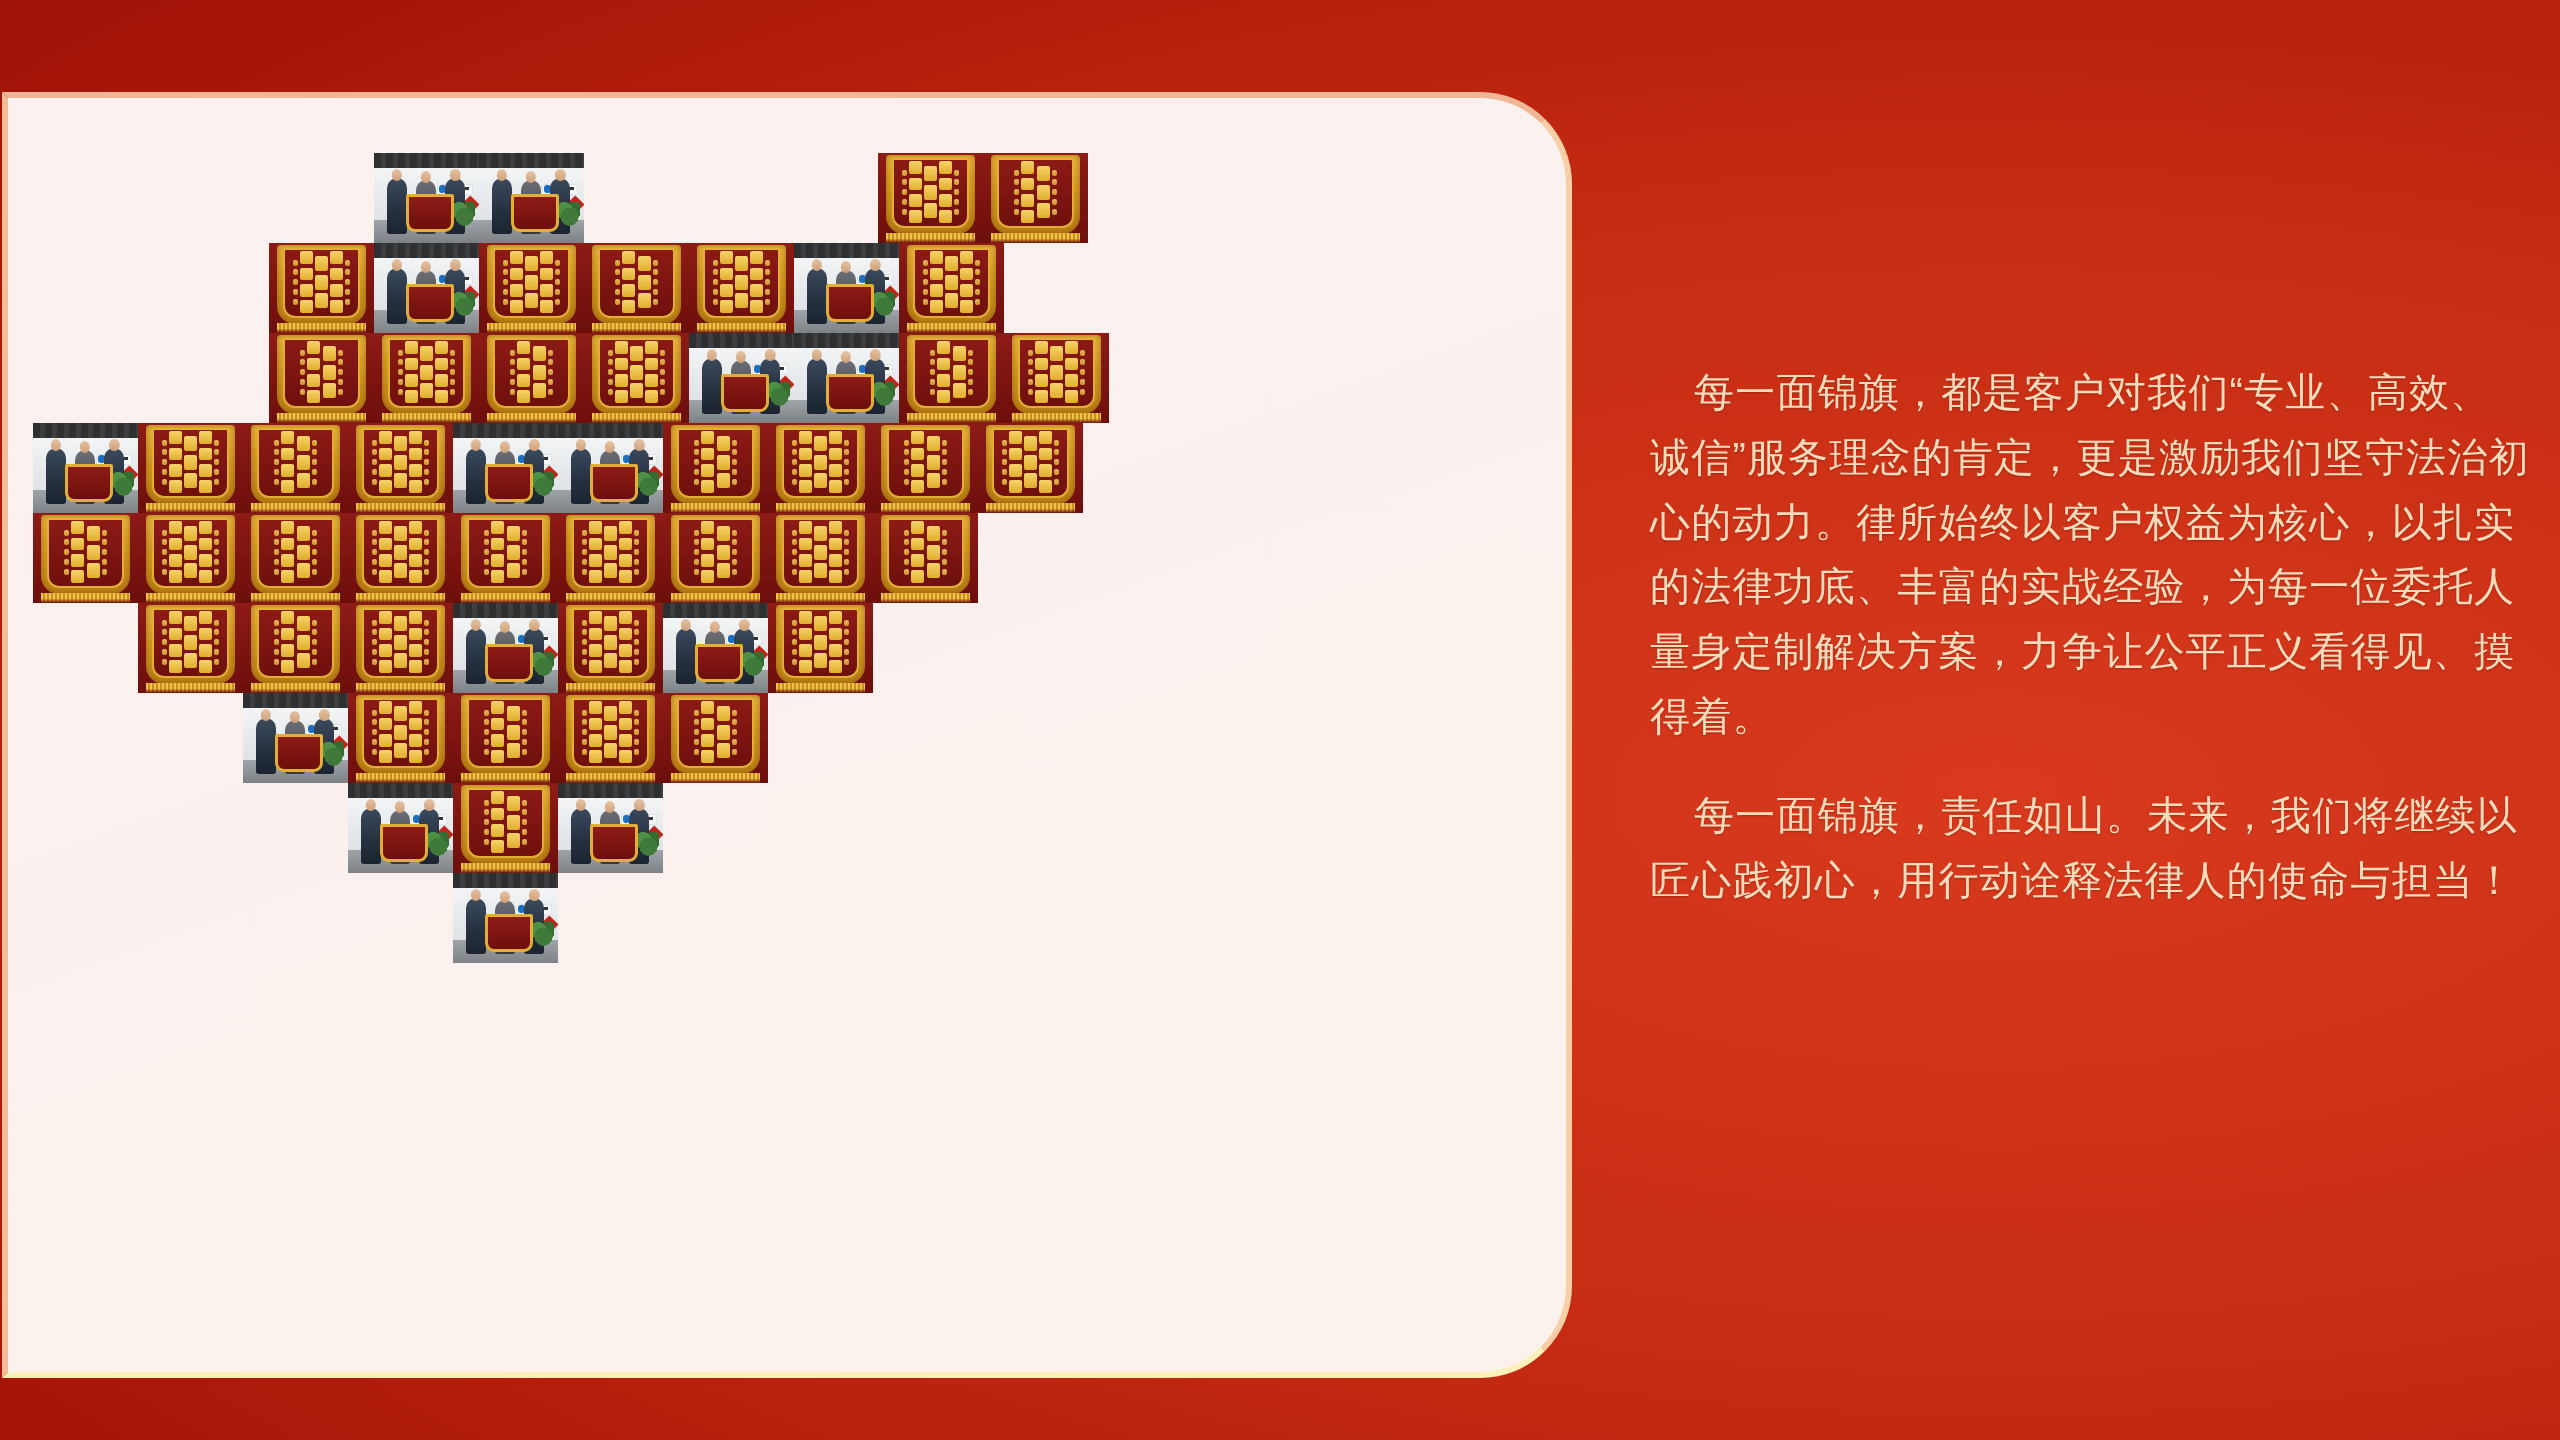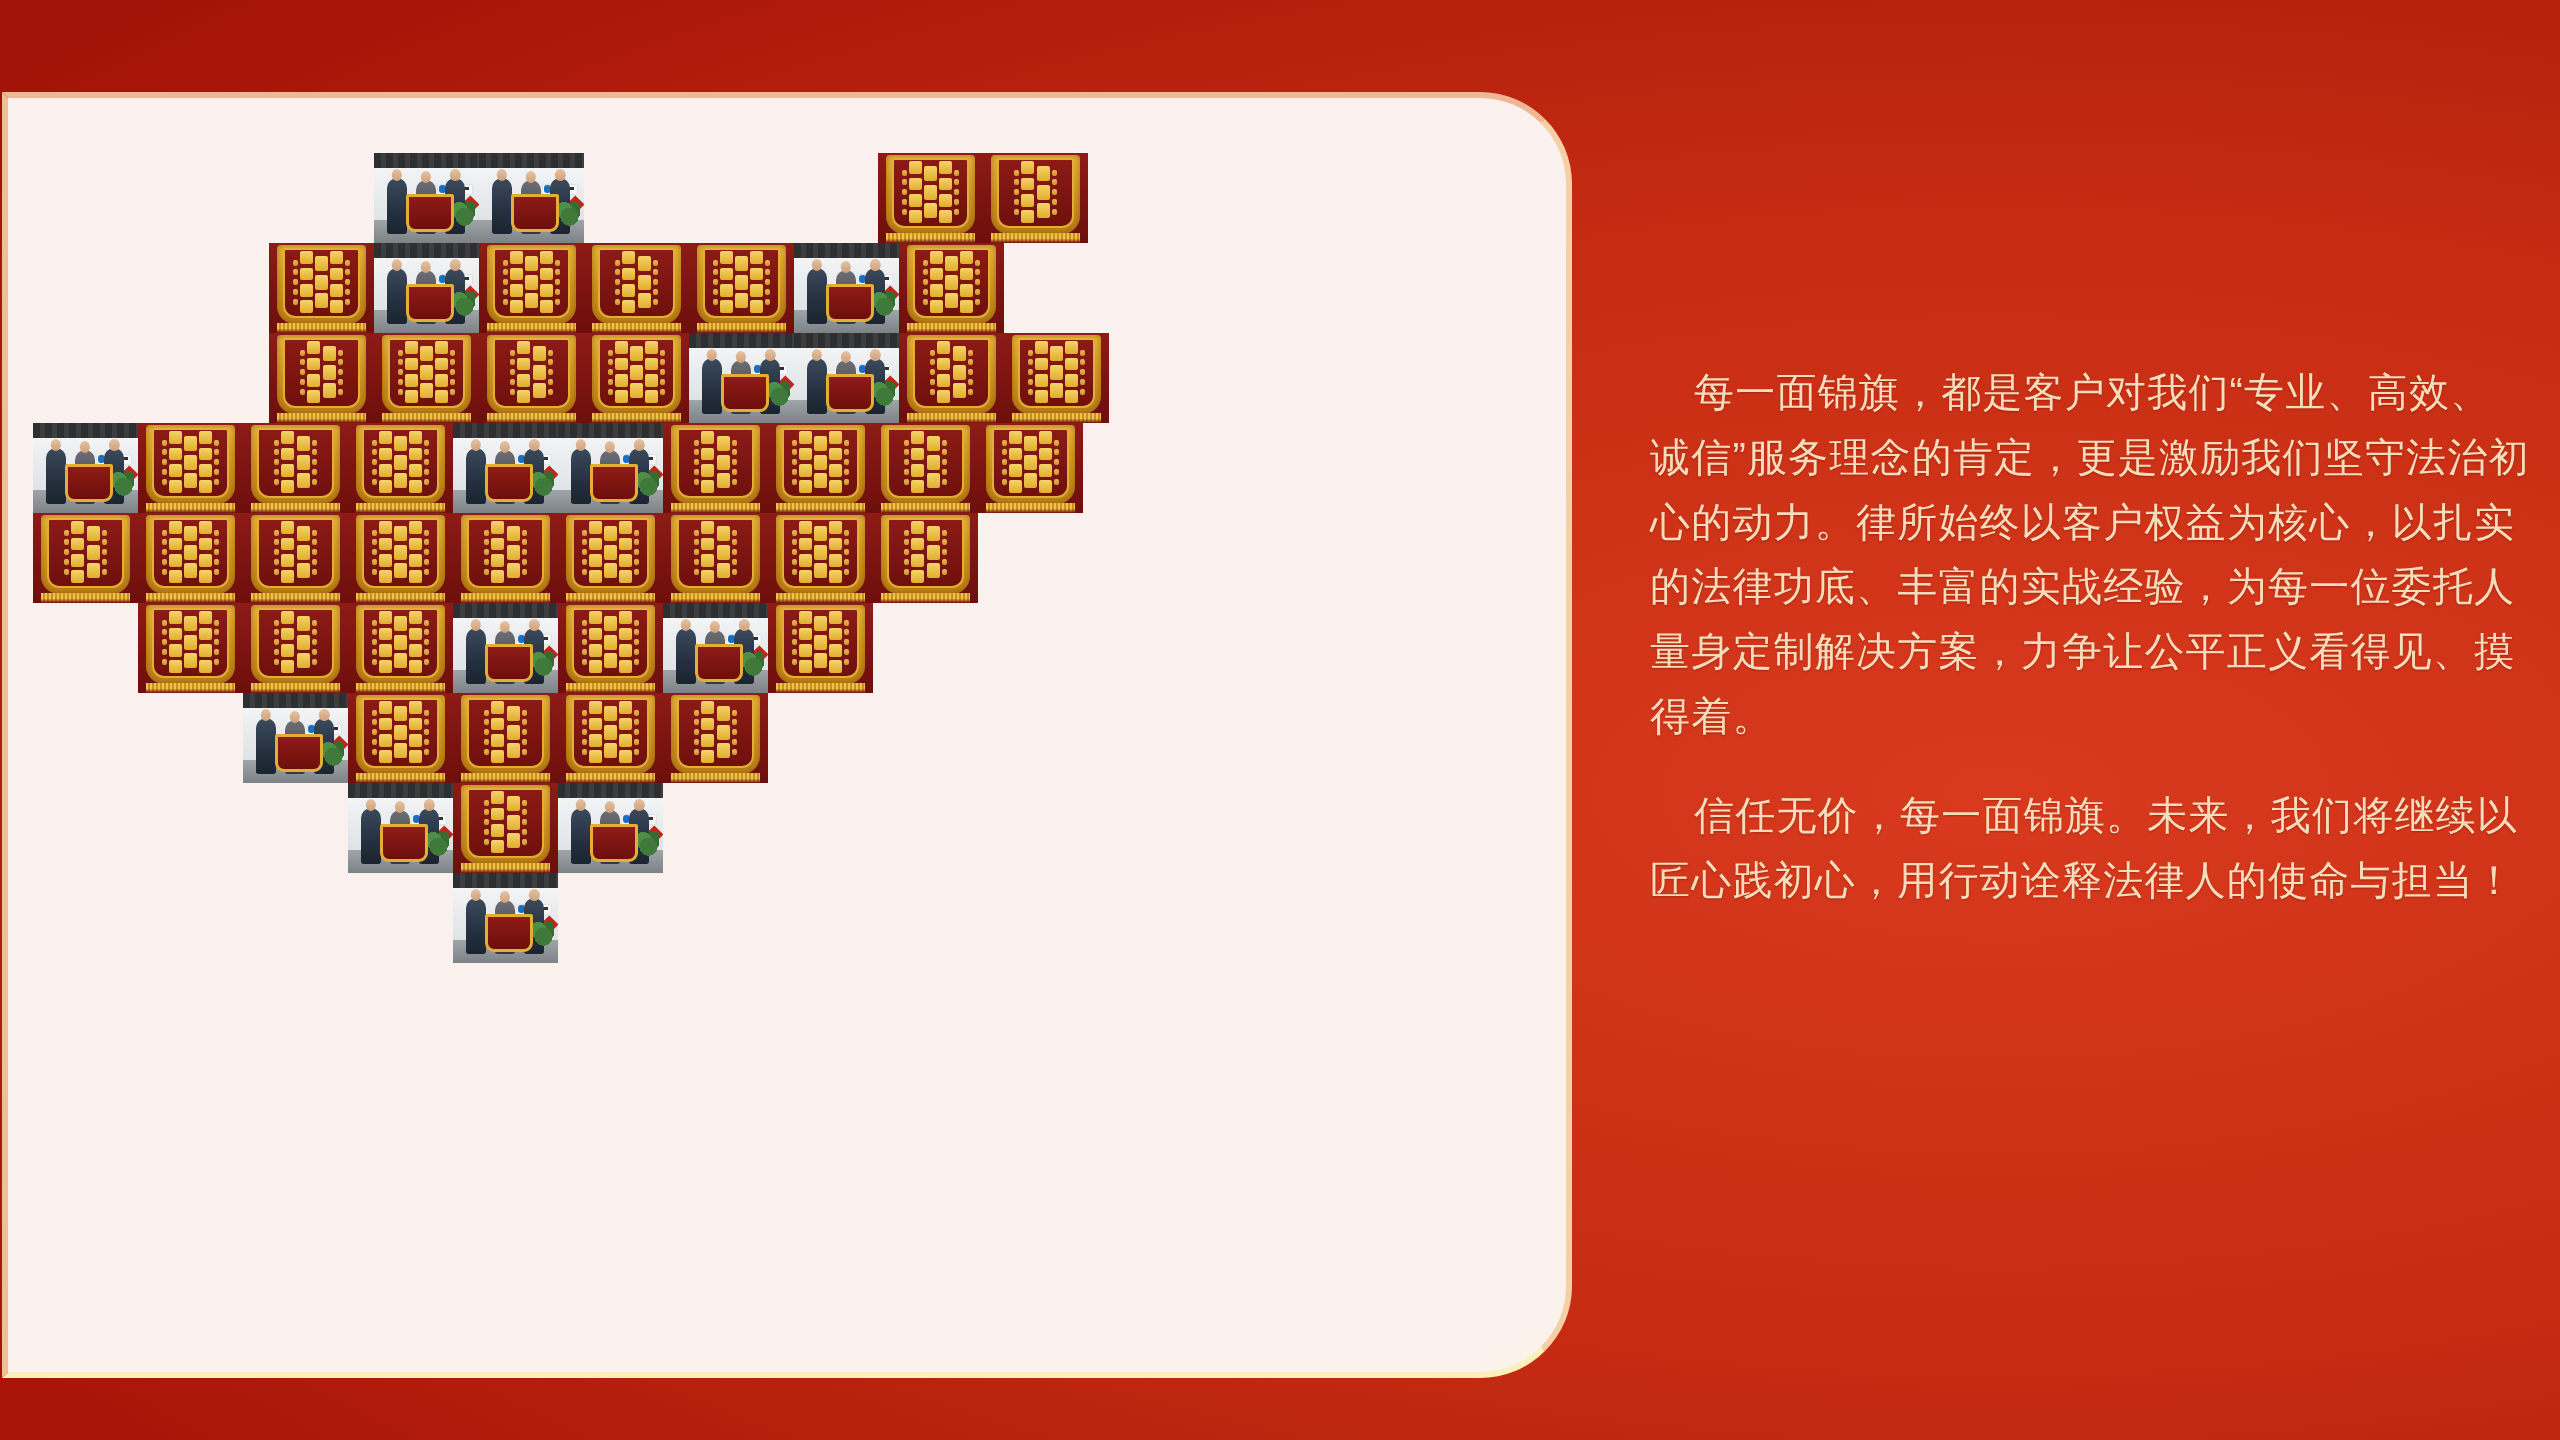--- a/index.html
+++ b/index.html
@@ -1862,16 +1862,16 @@
             </div>
             <div class="mini"></div>
             <div class="plant"></div>
           </div>
         </div>
       </div>
   </div>
 
   <div id="copy">
     <p>每一面锦旗，都是客户对我们“专业、高效、诚信”服务理念的肯定，更是激励我们坚守法治初心的动力。律所始终以客户权益为核心，以扎实的法律功底、丰富的实战经验，为每一位委托人量身定制解决方案，力争让公平正义看得见、摸得着。</p>
-    <p>信任无价，每一面锦旗。未来，我们将继续以匠心践初心，用行动诠释法律人的使命与担当！</p>
+    <p>每一面锦旗，责任如山。未来，我们将继续以匠心践初心，用行动诠释法律人的使命与担当！</p>
   </div>
 
 </div>
 
 </body></html>

